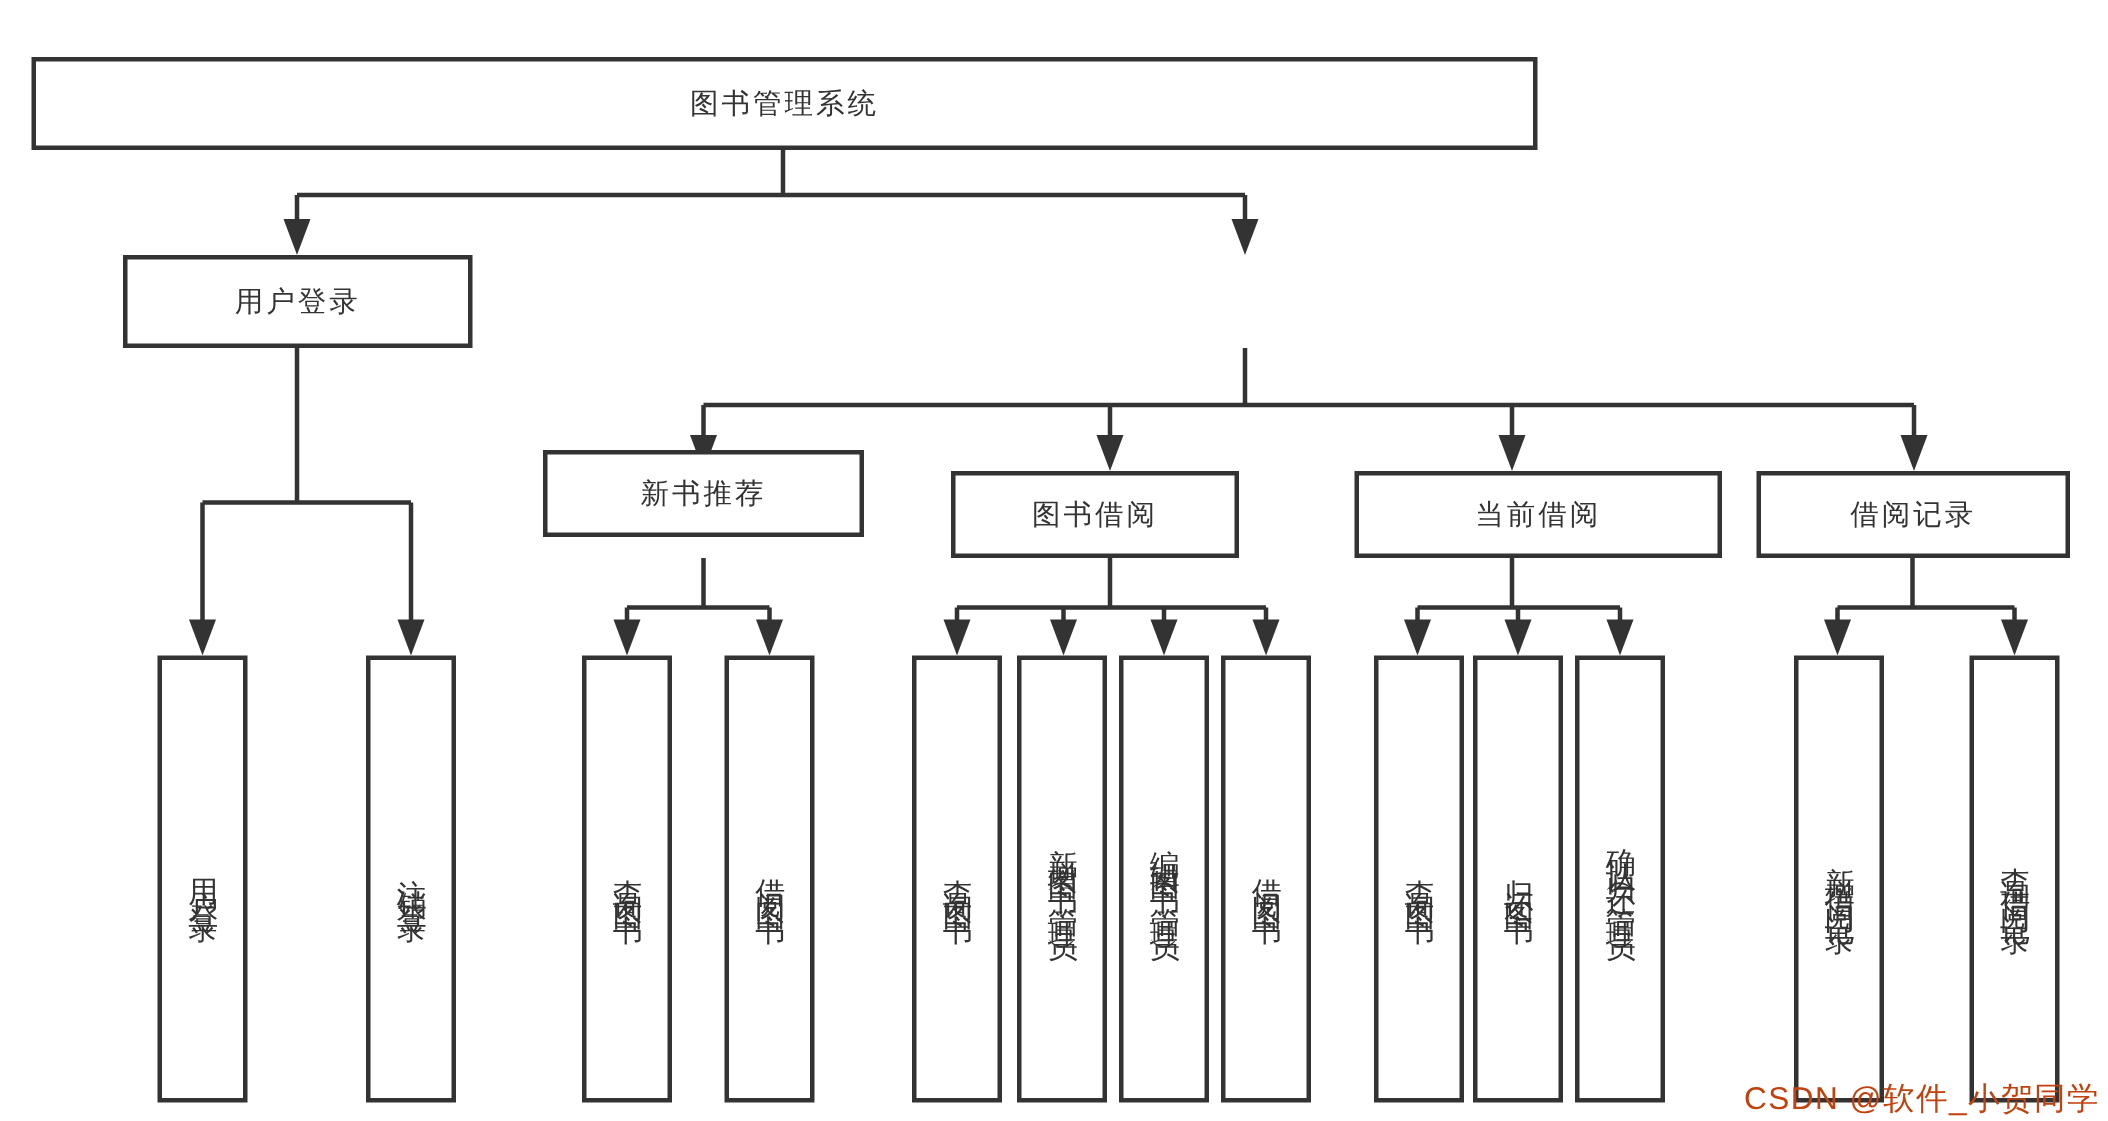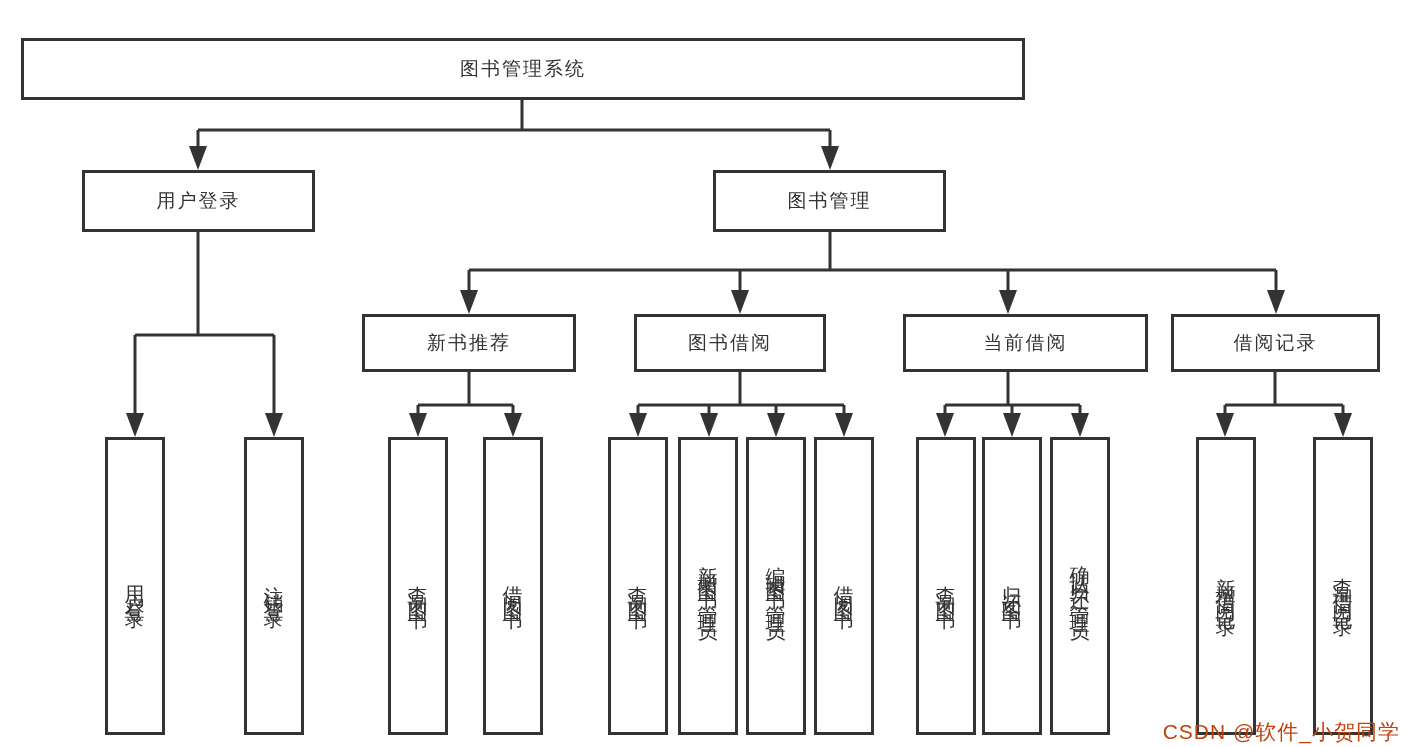--- a/index.html
+++ b/index.html
@@ -15,21 +15,21 @@
   }
   .box.h { font-size:19px; letter-spacing:2px; }
   .box.v span {
     writing-mode:vertical-rl; text-orientation:mixed;
     font-size:20px; letter-spacing:8px; line-height:1;
   }
   
   .n-root  { left:21px;  top:13px;  width:1004px; height:62px;margin-top:25px; }
   .n-login { left:82px;  top:170px; width:233px;  height:62px; }
   .n-mgmt  { left:713px; top:170px; width:233px;  height:62px; }
-  .n-rec   { left:362px; top:314px; width:214px;  height:58px; }
+  .n-rec   { left:362px; top:300px; width:214px;  height:58px; }
   .n-bor   { left:634px; top:314px; width:192px;  height:58px; }
   .n-cur   { left:903px; top:314px; width:245px;  height:58px; }
   .n-his   { left:1171px;top:314px; width:209px;  height:58px; }
   
   .leaf { top:437px; width:60px; height:298px; }
   .l-a1 { left:105px; }  .l-a2 { left:244px; }
   .l-b1 { left:388px; }  .l-b2 { left:483px; }
   .l-c1 { left:608px; }  .l-c2 { left:678px; }  .l-c3 { left:746px; }  .l-c4 { left:814px; }
   .l-d1 { left:916px; }  .l-d2 { left:982px; }  .l-d3 { left:1050px; }
   .l-e1 { left:1196px; } .l-e2 { left:1313px; }
@@ -73,23 +73,20 @@
       <polygon points="1334,413 1352,413 1343,437"></polygon>
     </g>
   </svg>
 
   <div class="box h n-root">
     <span>图书管理系统</span>
   </div>
 
   <div class="box h n-login">
     <span>用户登录</span>
-  </div>
-  <div class="box h n-mgmt">
-    <span>图书管理</span>
   </div>
 
   <div class="box h n-rec">
     <span>新书推荐</span>
   </div>
   <div class="box h n-bor">
     <span>图书借阅</span>
   </div>
   <div class="box h n-cur">
     <span>当前借阅</span>

